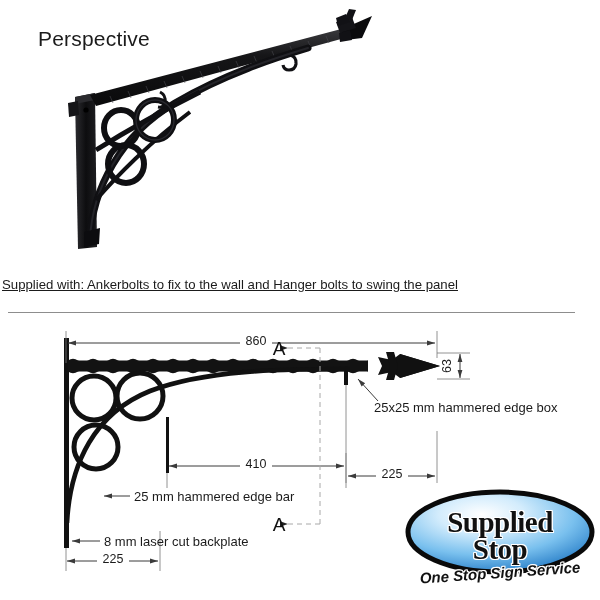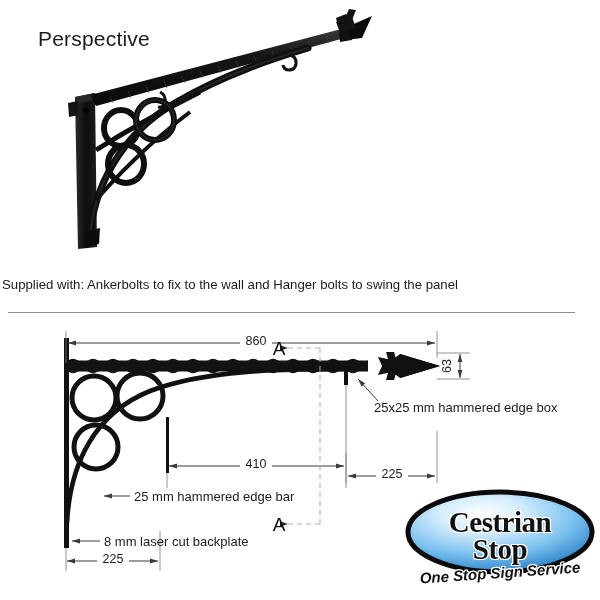--- a/index.html
+++ b/index.html
@@ -39,20 +39,21 @@
     height: 270px;
   }
 
   
   #supplied-caption {
     left: 2px;
     top: 277px;
     font-size: 13.2px;
     color: #1b1b1b;
     white-space: nowrap;
+    text-decoration: underline;
   }
 
   
   #section-divider {
     left: 8px;
     top: 312px;
     width: 567px;
     height: 1px;
     background: #8d8d8d;
   }
@@ -370,18 +371,18 @@
           <radialGradient id="ovalGrad" cx="40%" cy="28%" r="78%">
             <stop offset="0%" stop-color="#ffffff"></stop>
             <stop offset="30%" stop-color="#d3ecfc"></stop>
             <stop offset="65%" stop-color="#79c0ee"></stop>
             <stop offset="100%" stop-color="#2178c4"></stop>
           </radialGradient>
         </defs>
         <ellipse cx="96" cy="44" rx="92" ry="40" fill="url(#ovalGrad)" stroke="#0a0a0a" stroke-width="5"></ellipse>
       </svg>
     </div>
-    <div id="logo-name-cestrian">Cestrian</div>
+    <div id="logo-name-cestrian">Supplied</div>
     <div id="logo-name-signs">Stop</div>
     <div id="logo-tagline">One Stop Sign Service</div>
   </div>
 
 </div>
 
 </body></html>

